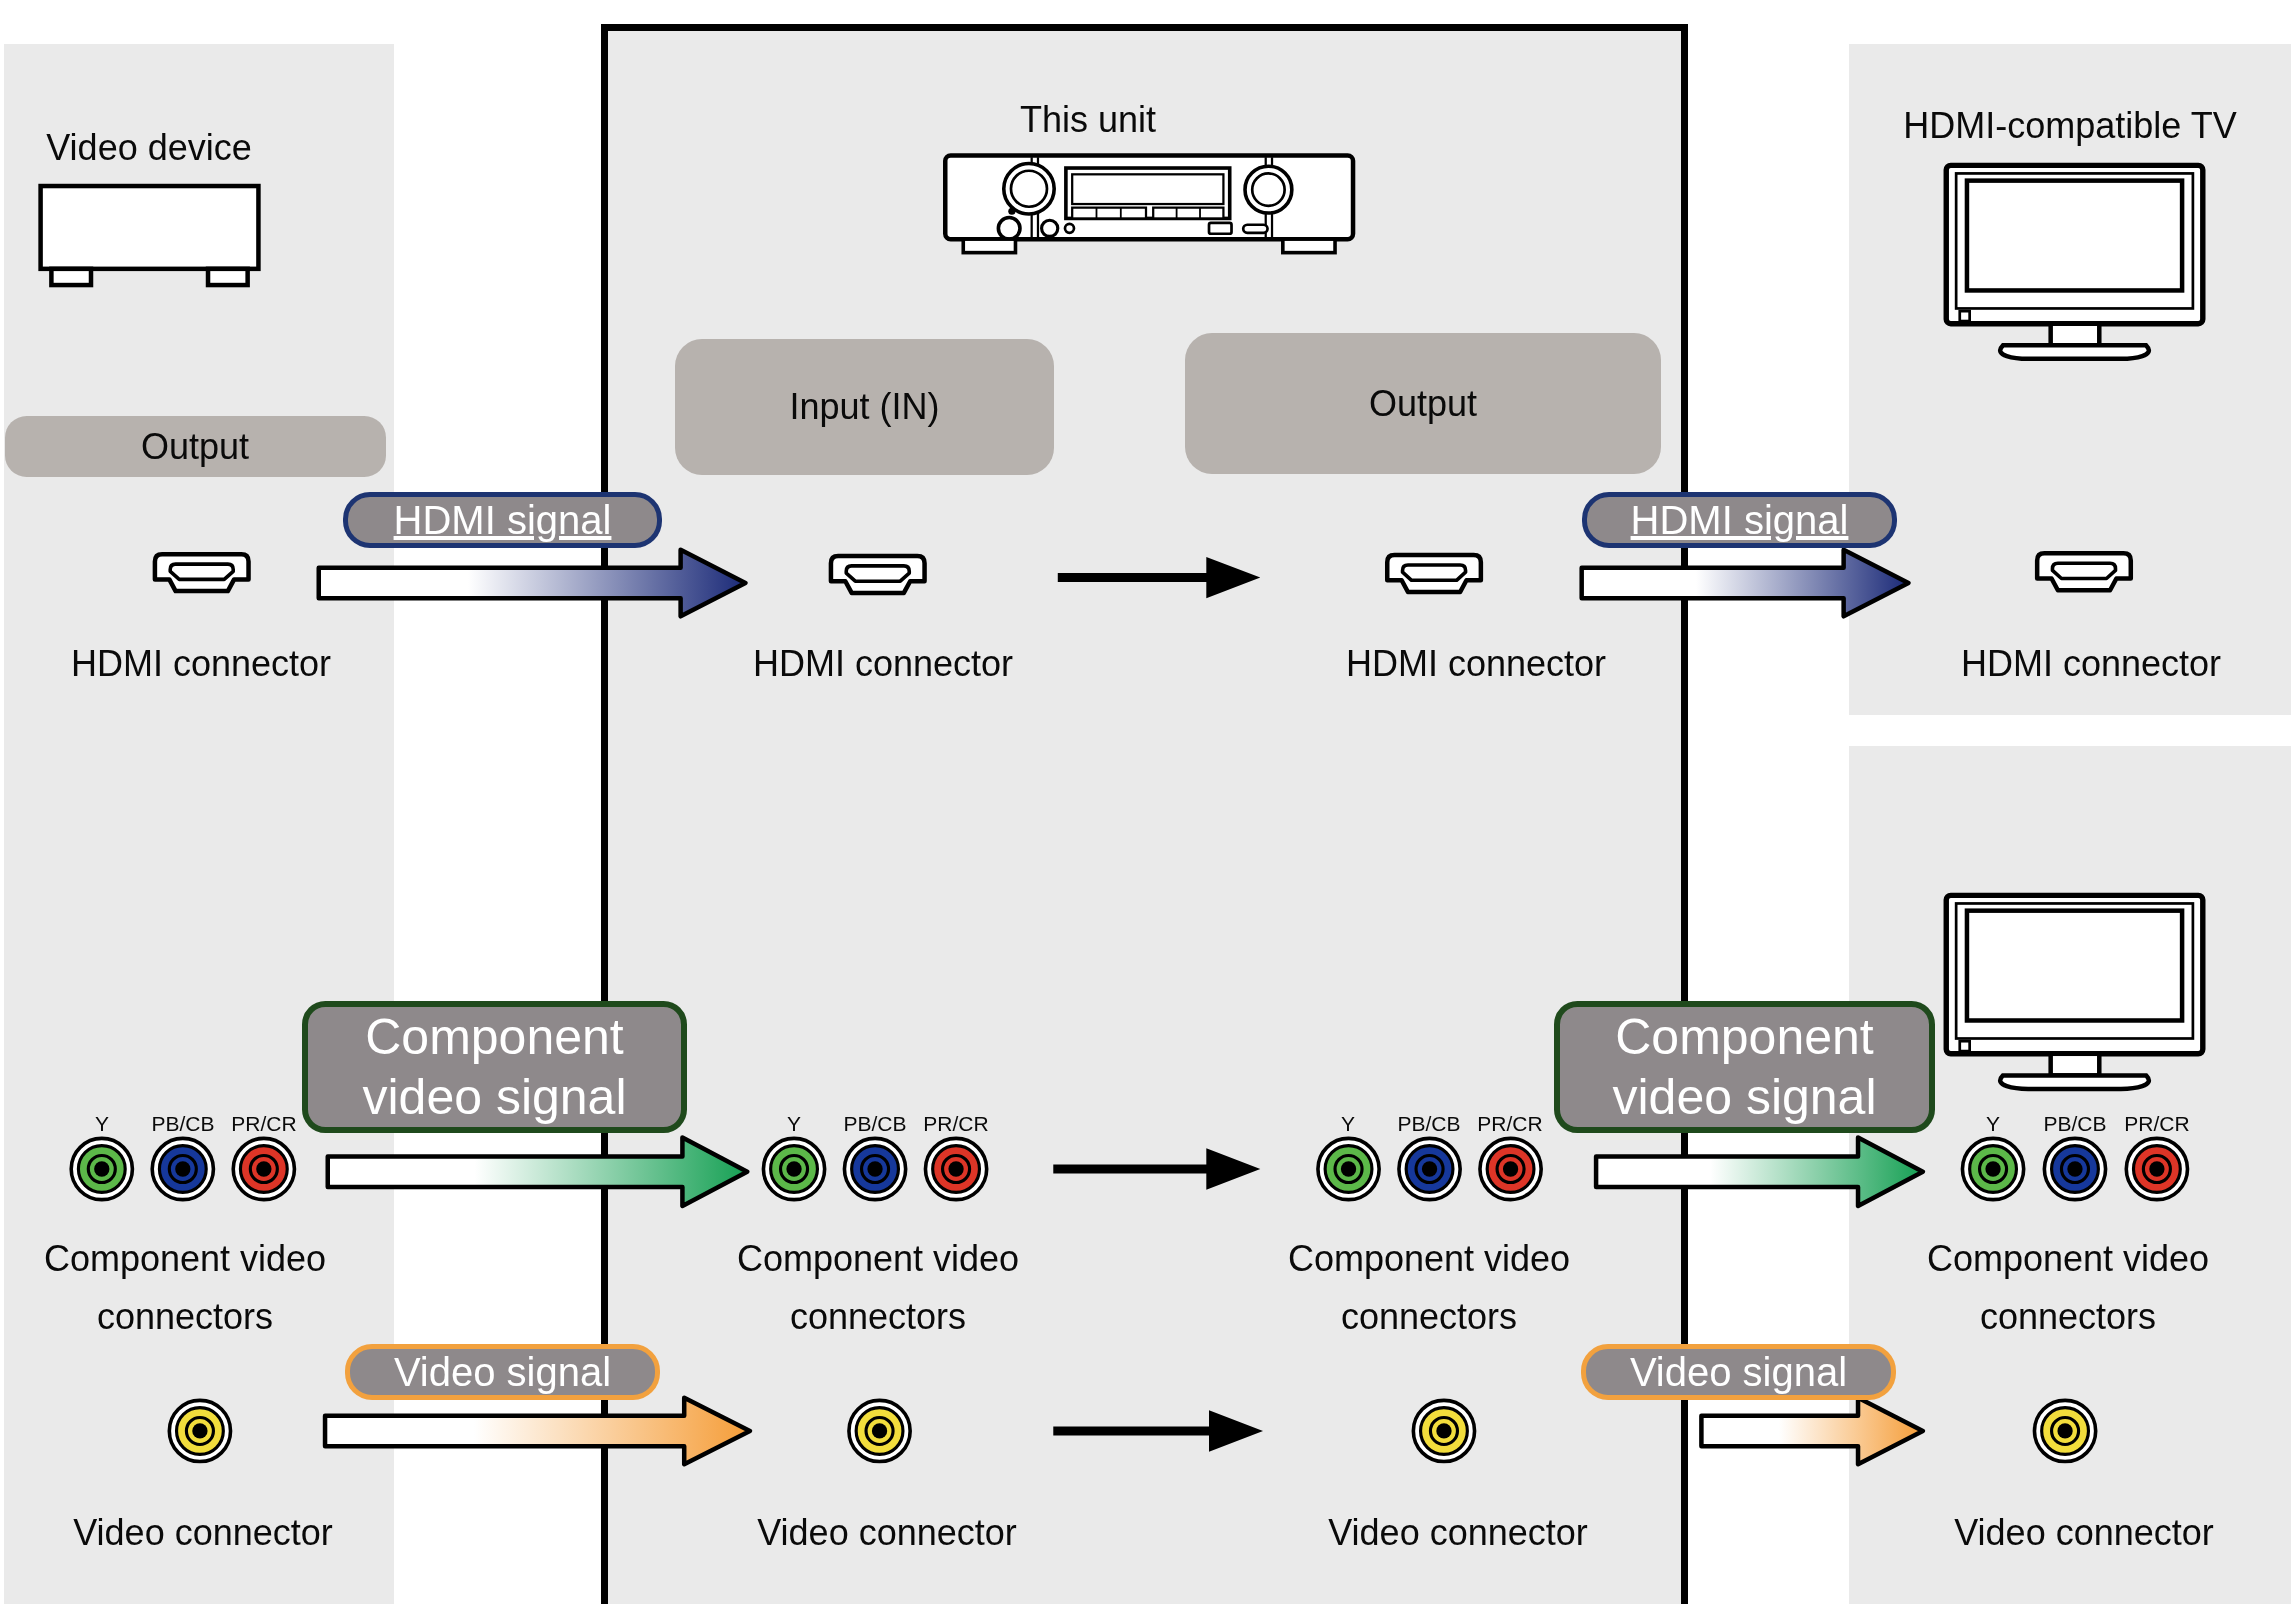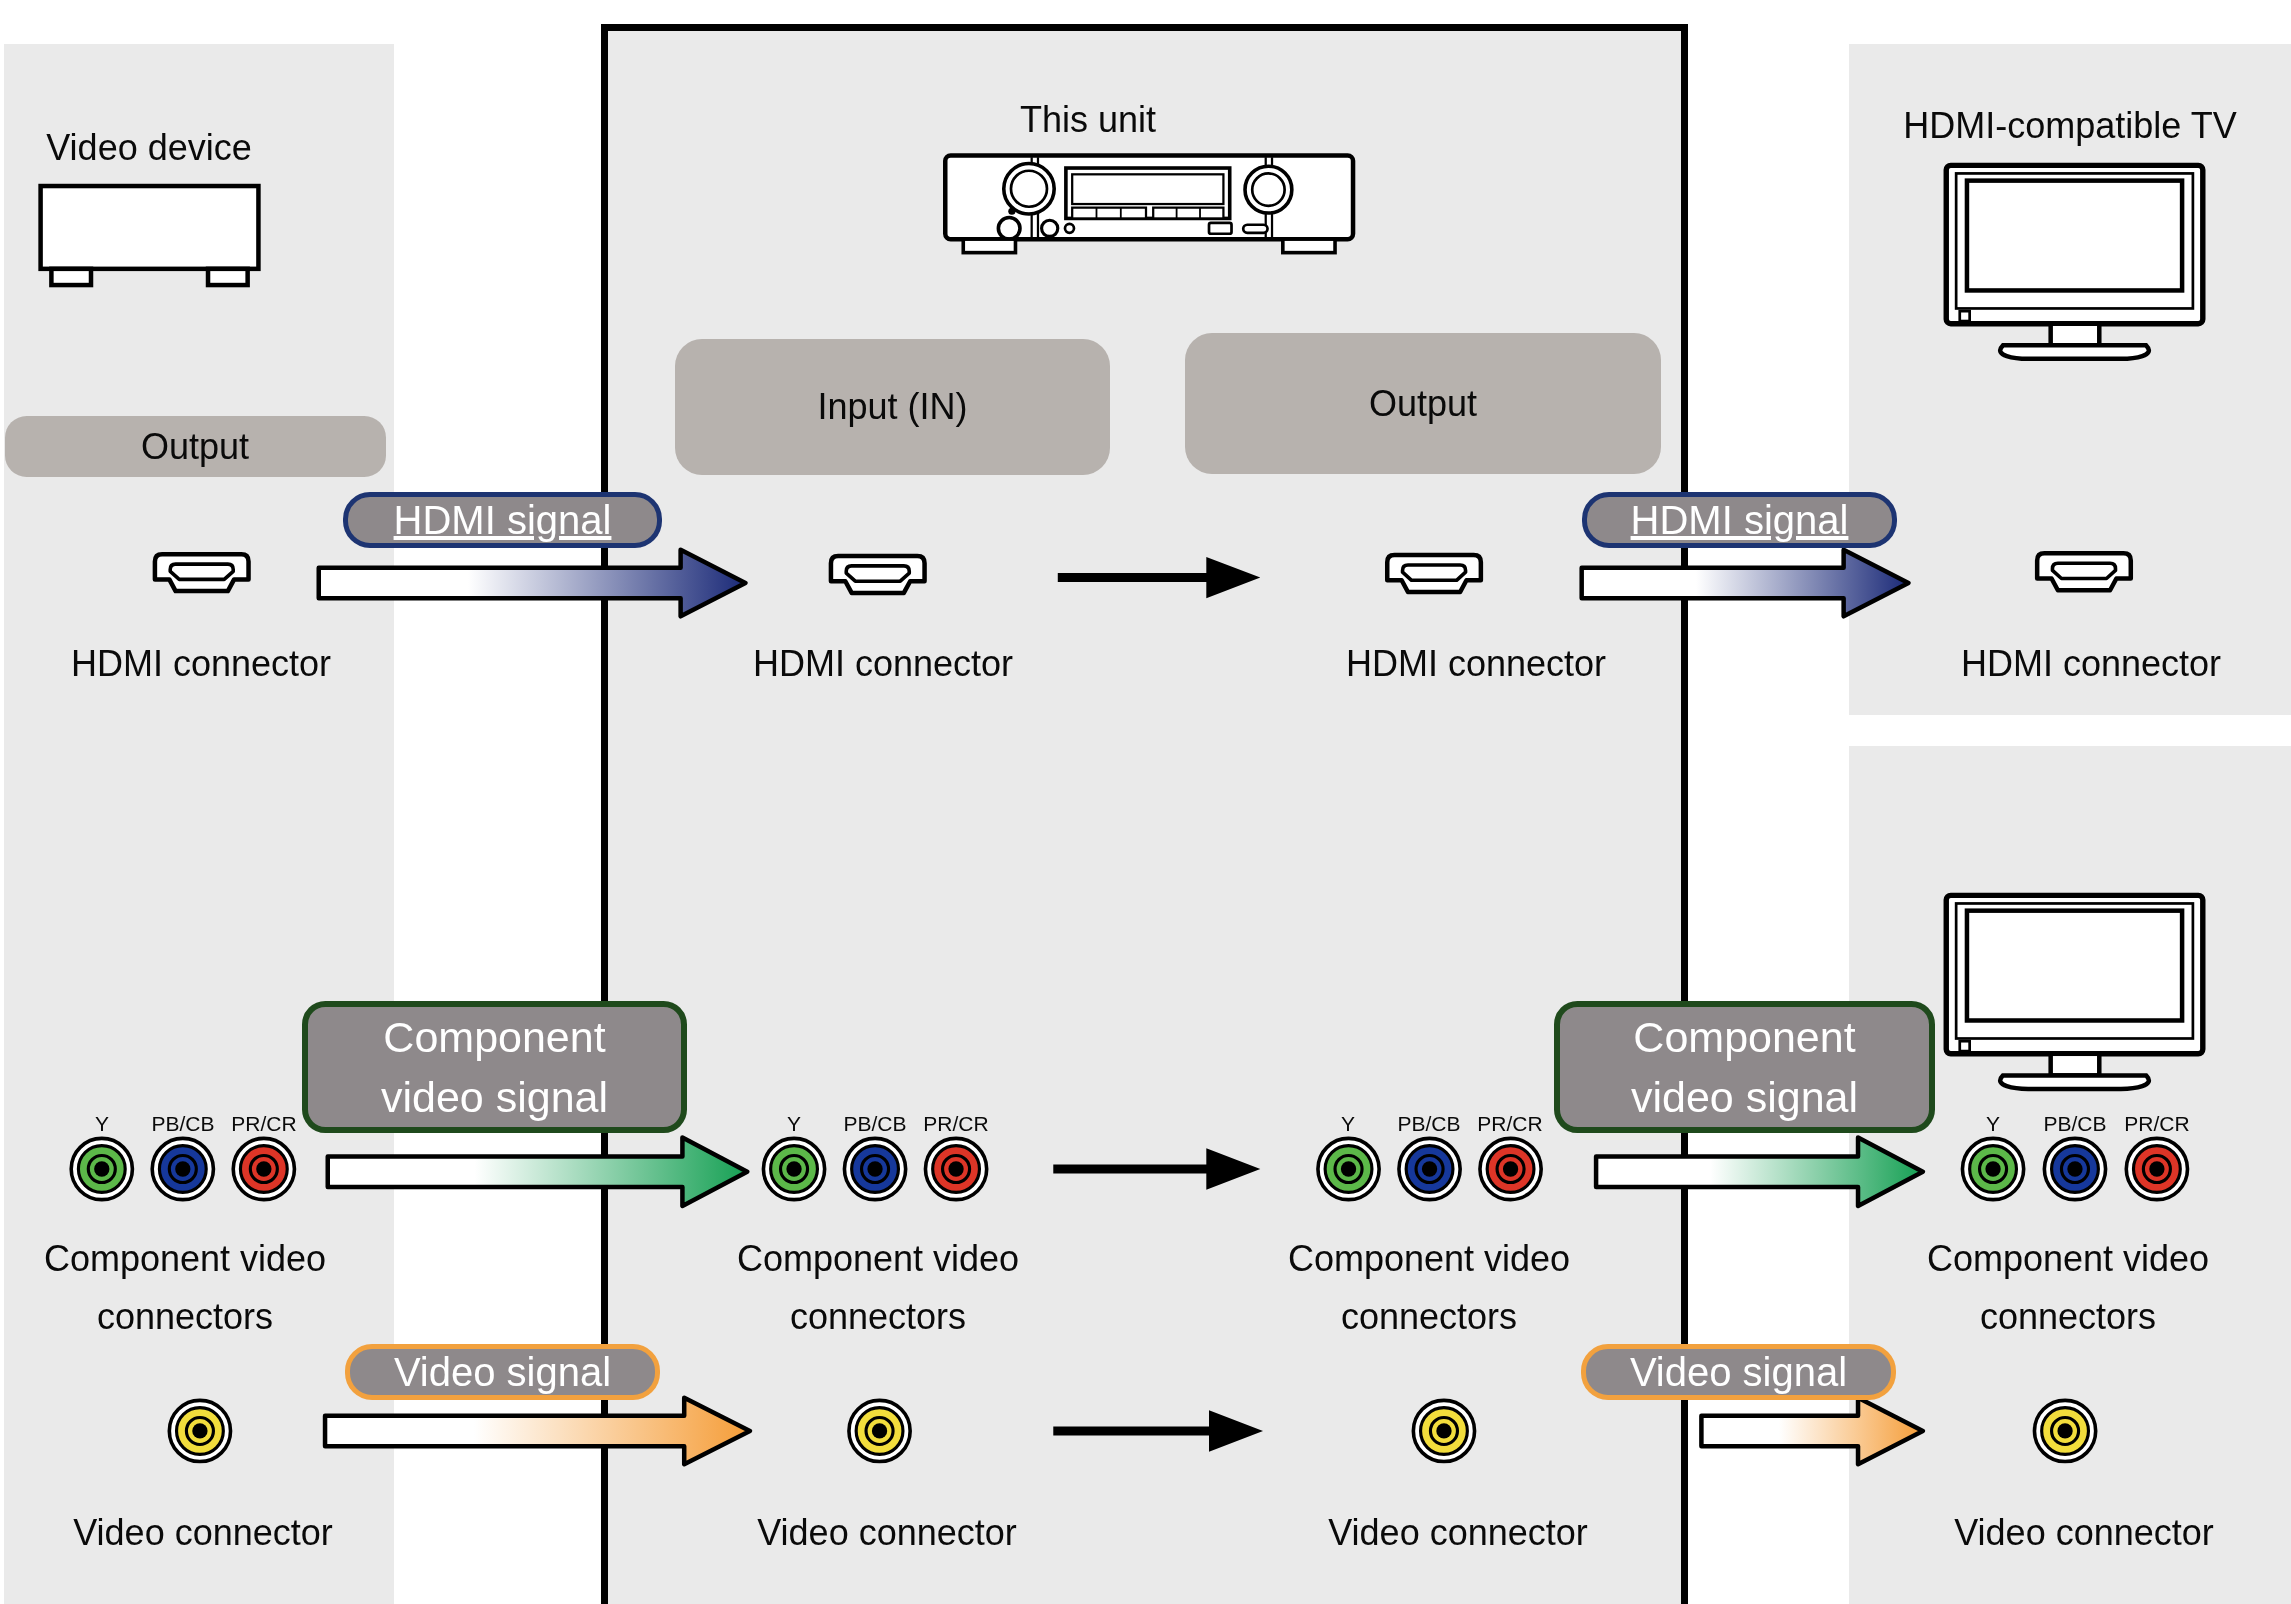--- a/index.html
+++ b/index.html
@@ -9,21 +9,21 @@
   .unitbox{position:absolute;left:601px;top:0;width:1087px;height:1597px;
            border:7.2px solid #000;background:var(--panel,#eaeaea);box-sizing:border-box;}
   .ctr{position:absolute;transform:translate(-50%,-50%);white-space:nowrap;text-align:center;}
   .t40{font-size:36px;line-height:1.15;}
   .rca-label{font-size:21px;font-weight:500;}
   .labelbox{position:absolute;background:var(--label,#b7b2ae);display:flex;align-items:center;
             justify-content:center;text-align:center;font-size:36px;line-height:56px;color:#0a0a0a;box-sizing:border-box;}
   .badge{position:absolute;background:var(--badge,#8e898b);color:#fff;display:flex;align-items:center;
          justify-content:center;text-align:center;box-sizing:border-box;}
   .badge.hdmi{border:5.4px solid var(--navy,#1d3472);border-radius:27px;font-size:40px;text-decoration:underline;}
-  .badge.comp{border:6.3px solid var(--greenDark,#1f4a1c);border-radius:23.4px;font-size:43px;line-height:60px;}
+  .badge.comp{border:6.3px solid var(--greenDark,#1f4a1c);border-radius:23.4px;font-size:50px;line-height:60px;}
   .badge.video{border:5.4px solid var(--orange,#f2a13e);border-radius:27px;font-size:40px;}
   svg{position:absolute;left:0;top:0;}
   svg .ln{stroke:#000;fill:#fff;}
   .stop-w{stop-color:#ffffff}
   .stop-navy{stop-color:var(--navy2,#1b2a78)}
   .stop-green{stop-color:var(--green,#16a054)}
   .stop-orange{stop-color:var(--orange2,#f59d38)}
 </style>
 </head>
 <body>
@@ -155,21 +155,21 @@
     </g>
   </svg>
 
   <div class="ctr t40" style="left:149px;top:124px;">Video device</div>
   <div class="ctr t40" style="left:1088px;top:96px;">This unit</div>
   <div class="ctr t40" style="left:2070px;top:102px;">HDMI-compatible TV</div>
 
   <div class="labelbox" style="left:4.5px;top:392px;width:381px;height:61px;border-radius:21.6px;">
     <span>Output</span>
   </div>
-  <div class="labelbox" style="left:675px;top:315px;width:435px;height:136px;border-radius:27px;">
+  <div class="labelbox" style="left:675px;top:315px;width:379px;height:136px;border-radius:27px;">
     <span>Input (IN)</span>
   </div>
   <div class="labelbox" style="left:1185px;top:309px;width:476px;height:141px;border-radius:27px;flex-direction:column;">
     <span>Output</span>
   </div>
 
   <div class="badge hdmi" style="left:343px;top:468px;width:319px;height:56px;">
     <span>HDMI signal</span>
   </div>
   <div class="badge hdmi" style="left:1582px;top:468px;width:315px;height:56px;">

